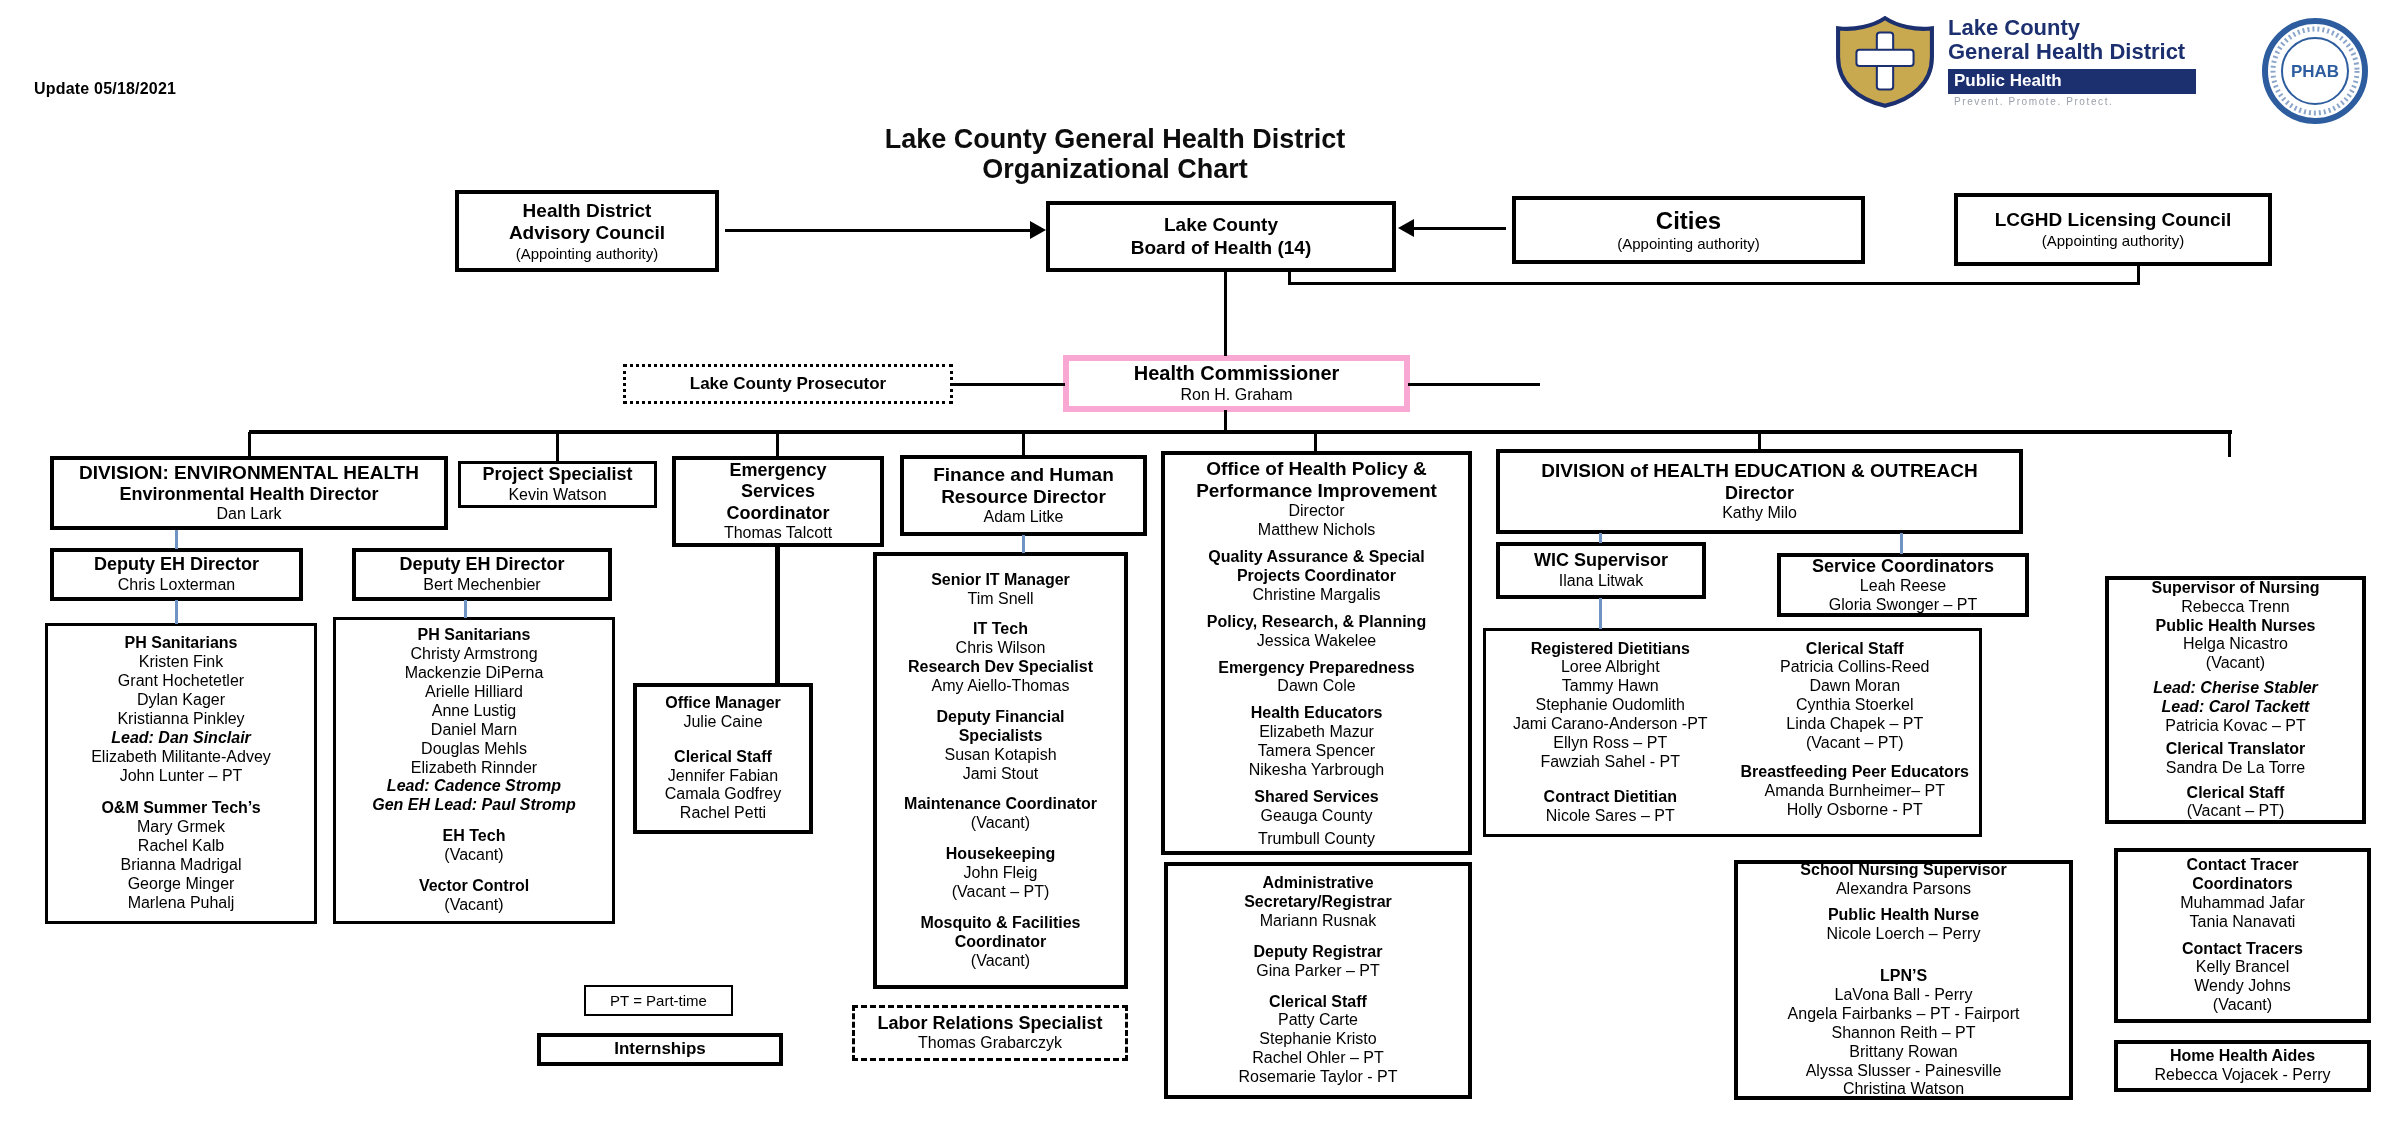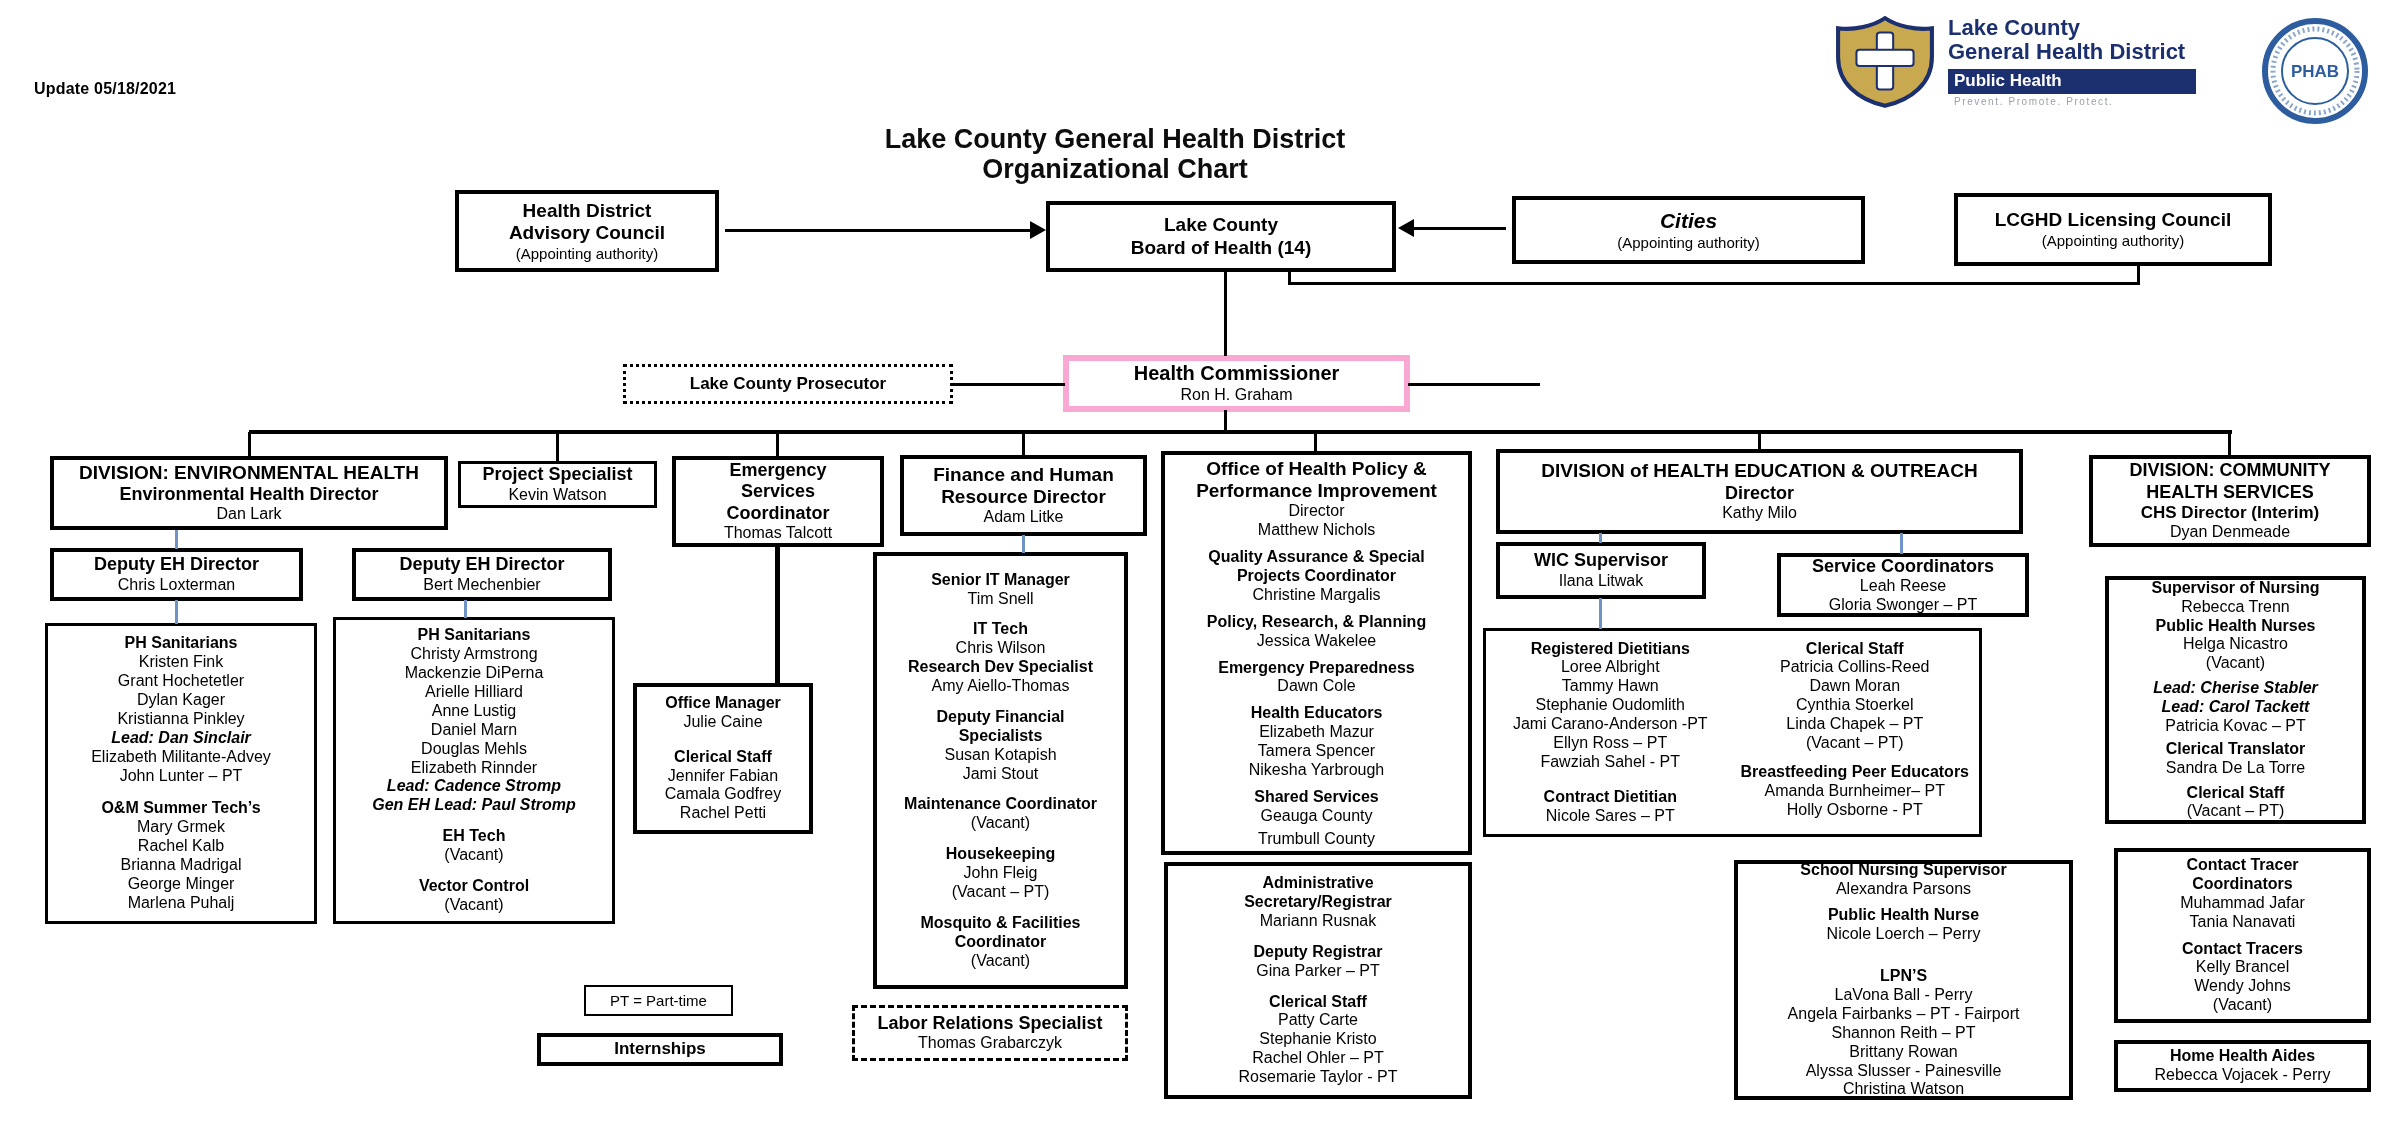--- a/index.html
+++ b/index.html
@@ -67,21 +67,21 @@
 <div class="box b4" style="left: 455px; top: 190px; width: 264px; height: 82px;">
       <div class="ln b" style="font-size: 19px;">Health District</div>
       <div class="ln b" style="font-size: 19px;">Advisory Council</div>
       <div class="ln" style="font-size: 15px;">(Appointing authority)</div>
     </div>
     <div class="box b4" style="left: 1046px; top: 201px; width: 350px; height: 71px;">
       <div class="ln b" style="font-size: 19px;">Lake County</div>
       <div class="ln b" style="font-size: 19px;">Board of Health (14)</div>
     </div>
     <div class="box b4" style="left: 1512px; top: 196px; width: 353px; height: 68px;">
-      <div class="ln b" style="font-size: 21px; font-style: italic;">Cities</div>
+      <div class="ln b" style="font-size: 24px;">Cities</div>
       <div class="ln" style="font-size: 15px;">(Appointing authority)</div>
     </div>
     <div class="box b4" style="left: 1954px; top: 193px; width: 318px; height: 73px;">
       <div class="ln b" style="font-size: 19px;">LCGHD Licensing Council</div>
       <div class="ln" style="font-size: 15px;">(Appointing authority)</div>
     </div>
     <div class="box dotted" style="left: 623px; top: 364px; width: 330px; height: 40px;">
       <div class="ln b" style="font-size: 17px;">Lake County Prosecutor</div>
     </div>
     <div class="box b5" style="left: 1063px; top: 355px; width: 347px; height: 57px;">
@@ -125,26 +125,20 @@
       <div class="ln">Tamera Spencer</div>
       <div class="ln">Nikesha Yarbrough</div>
       <div class="ln b" style="margin-top: 8px;">Shared Services</div>
       <div class="ln">Geauga County</div>
       <div class="ln" style="margin-top: 4px;">Trumbull County</div>
     </div>
     <div class="box b4" style="left: 1496px; top: 449px; width: 527px; height: 85px;">
       <div class="ln b" style="font-size: 19px;">DIVISION of HEALTH EDUCATION &amp; OUTREACH</div>
       <div class="ln b" style="font-size: 18px;">Director</div>
       <div class="ln" style="font-size: 16px;">Kathy Milo</div>
-    </div>
-    <div class="box b4" style="left: 2089px; top: 455px; width: 282px; height: 92px;">
-      <div class="ln b" style="font-size: 18px;">DIVISION: COMMUNITY</div>
-      <div class="ln b" style="font-size: 18px;">HEALTH SERVICES</div>
-      <div class="ln b" style="font-size: 17px;">CHS Director (Interim)</div>
-      <div class="ln" style="font-size: 16px;">Dyan Denmeade</div>
     </div>
     <div class="box b4" style="left: 50px; top: 548px; width: 253px; height: 53px;">
       <div class="ln b" style="font-size: 18px;">Deputy EH Director</div>
       <div class="ln" style="font-size: 16px;">Chris Loxterman</div>
     </div>
     <div class="box b4" style="left: 352px; top: 548px; width: 260px; height: 53px;">
       <div class="ln b" style="font-size: 18px;">Deputy EH Director</div>
       <div class="ln" style="font-size: 16px;">Bert Mechenbier</div>
     </div>
     <div class="box b3" style="left: 45px; top: 623px; width: 272px; height: 301px;">

